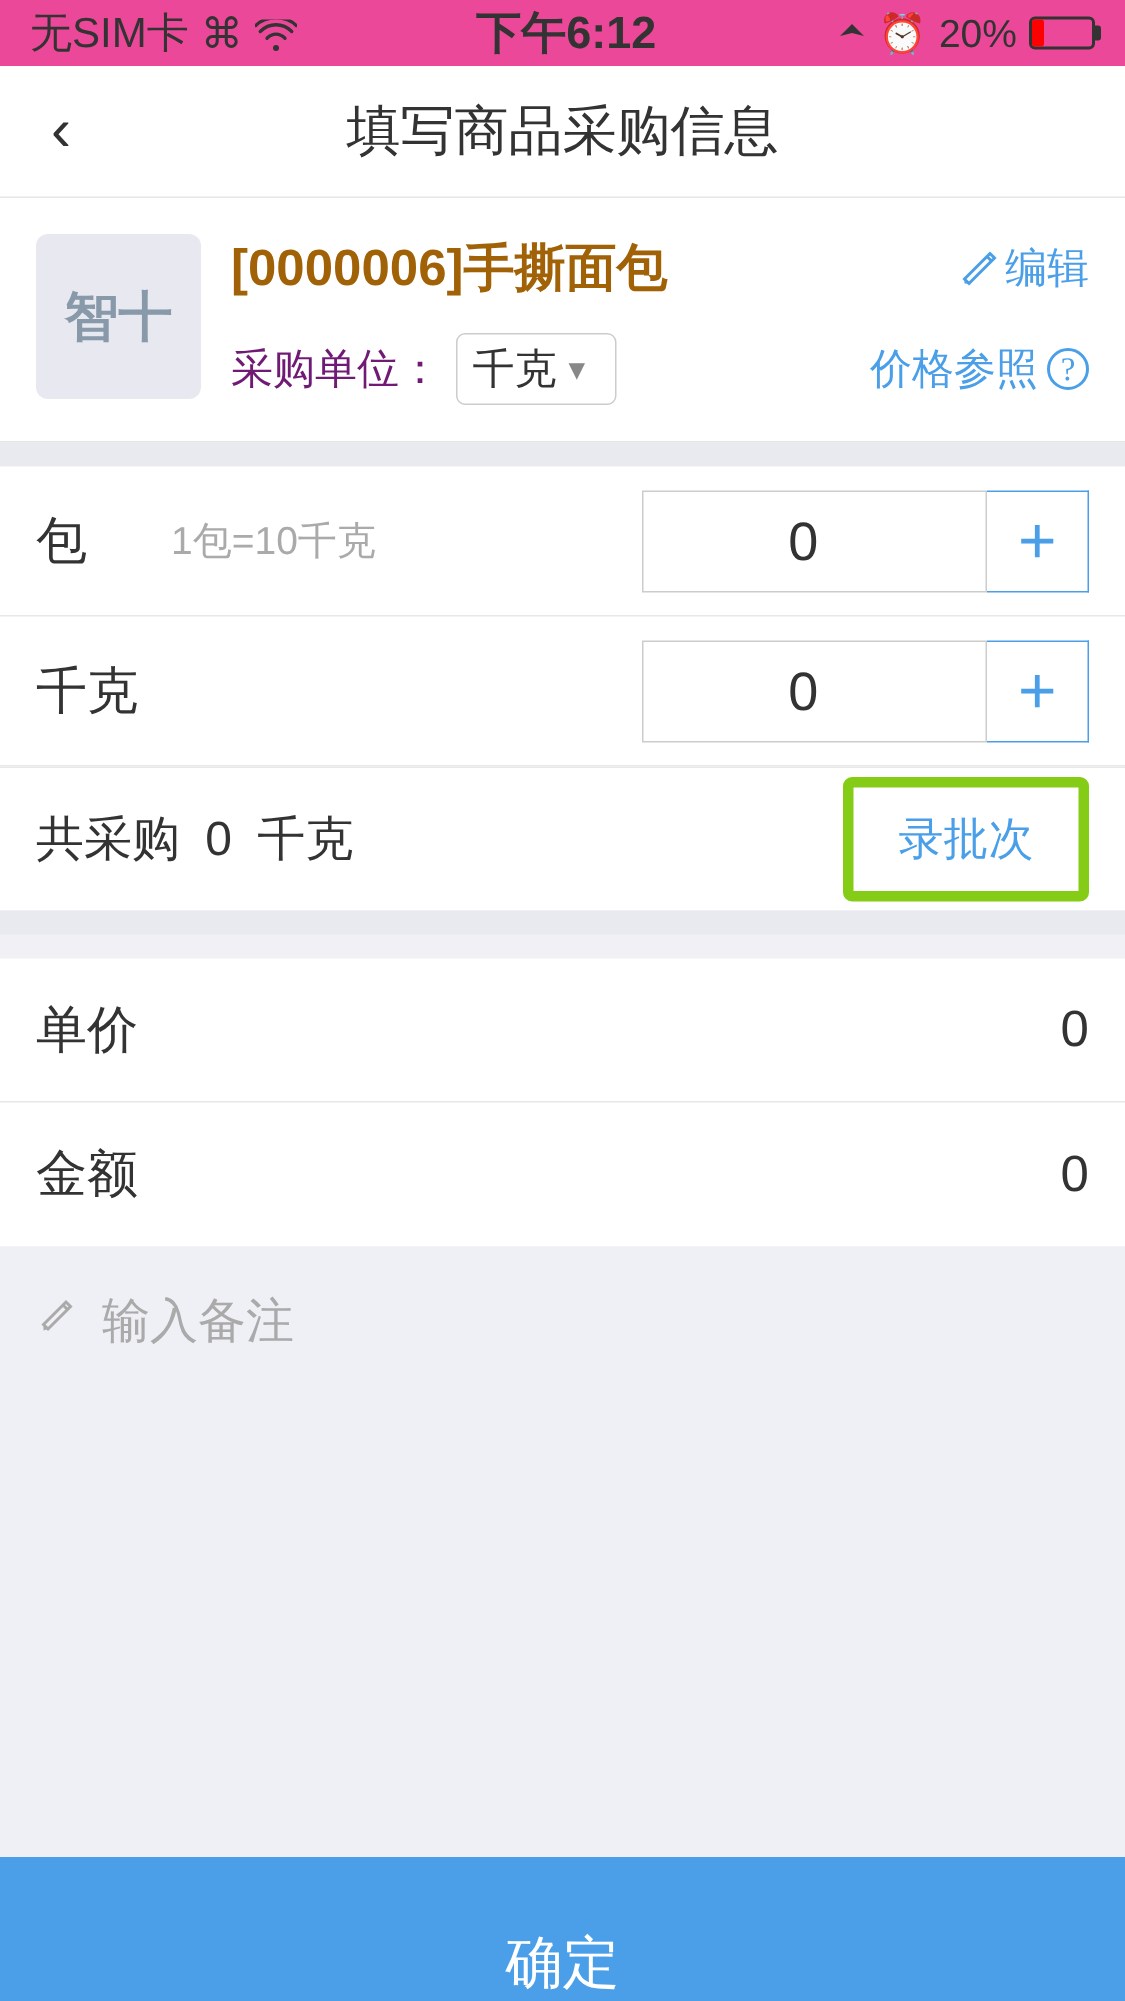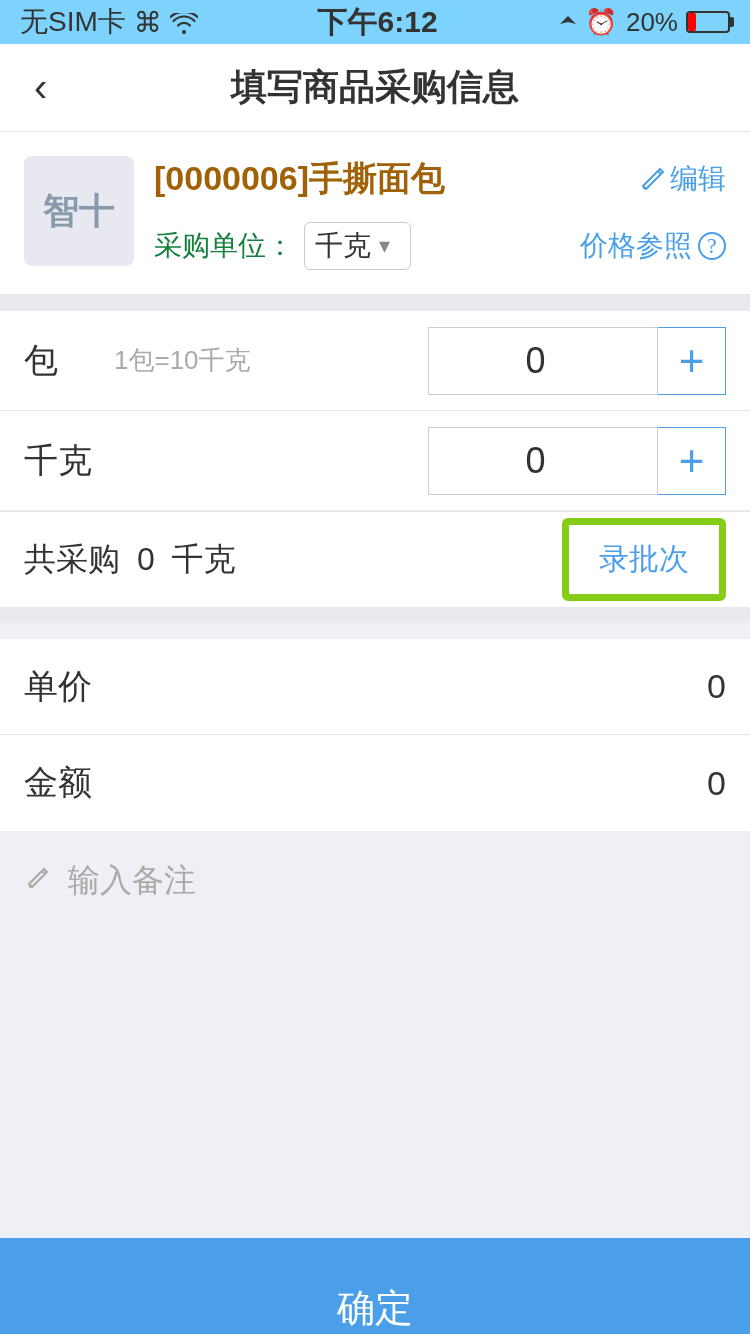--- a/index.html
+++ b/index.html
@@ -9,21 +9,21 @@
       min-height: 1334px;
       font-family: -apple-system, "PingFang SC", "Helvetica Neue", Arial, sans-serif;
       background: #f0f0f5;
       font-size: 32px;
       color: #333;
     }
 
     
     .status-bar {
       height: 44px;
-      background: #7dd3fc;
+      background: #ec4899;
       display: flex;
       align-items: center;
       justify-content: space-between;
       padding: 0 20px;
       font-size: 28px;
       font-weight: 500;
     }
     .status-left { display: flex; align-items: center; gap: 8px; }
     .status-center { font-size: 30px; font-weight: 600; }
     .status-right { display: flex; align-items: center; gap: 8px; font-size: 26px; }
@@ -51,21 +51,21 @@
     .nav-back {
       position: absolute;
       left: 24px;
       font-size: 40px;
       color: #333;
       cursor: pointer;
       padding: 10px;
     }
     .nav-title {
       font-size: 36px;
-      font-weight: 700;
+      font-weight: 400;
       color: #333;
     }
 
     
     .product-card {
       background: #fff;
       padding: 24px;
       display: flex;
       align-items: flex-start;
       gap: 20px;
@@ -108,21 +108,21 @@
       gap: 4px;
       cursor: pointer;
     }
     .unit-row {
       display: flex;
       align-items: center;
       justify-content: space-between;
     }
     .unit-label {
       font-size: 28px;
-      color: #15803d;
+      color: #701a75;
     }
     .unit-select {
       border: 1px solid #ccc;
       border-radius: 6px;
       padding: 4px 20px 4px 10px;
       font-size: 28px;
       color: #333;
       background: #fff;
       position: relative;
       display: inline-flex;

